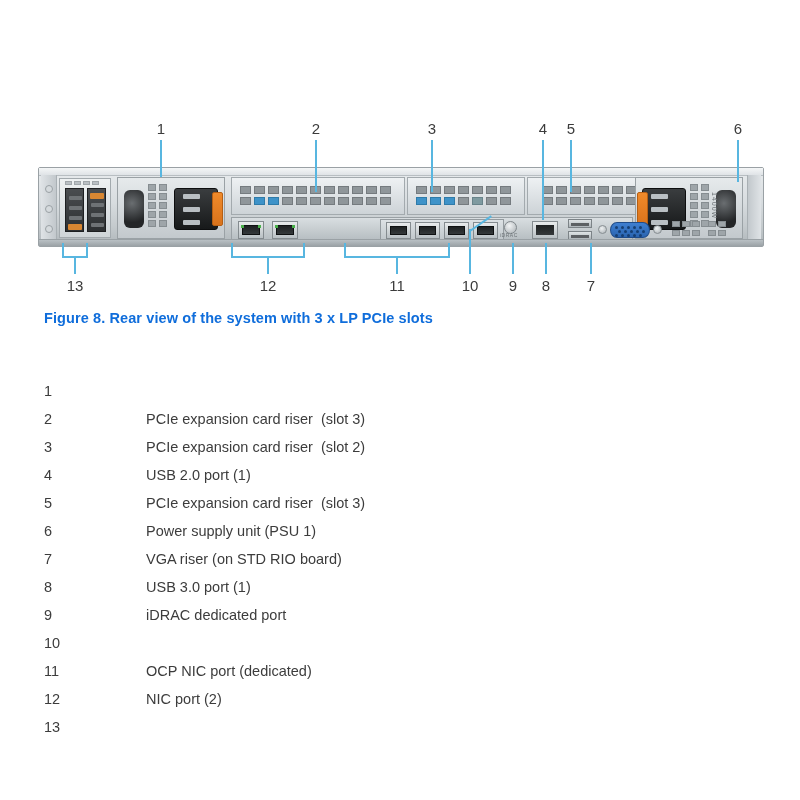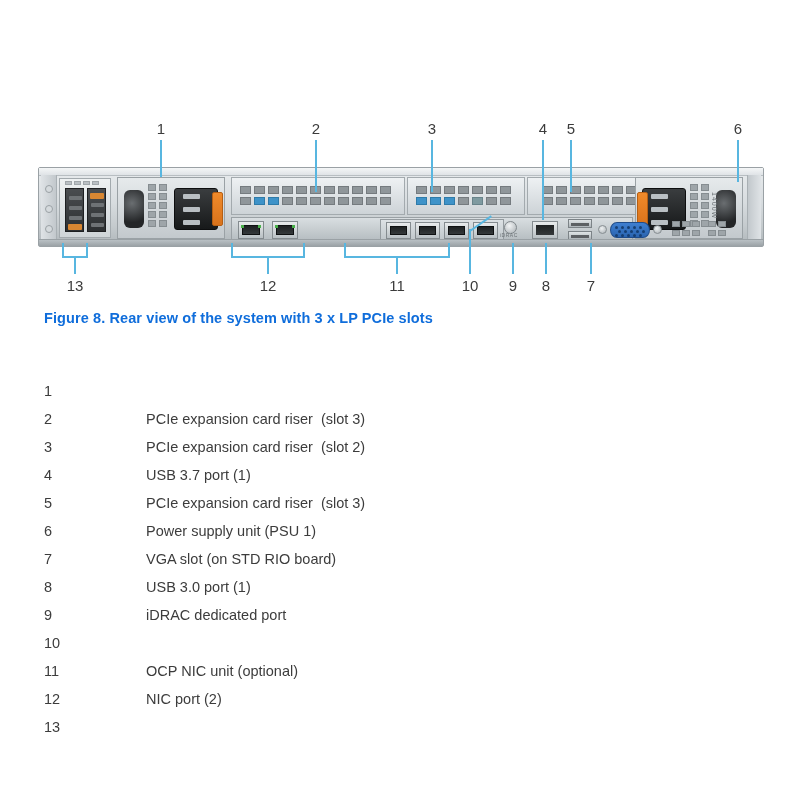--- a/index.html
+++ b/index.html
@@ -606,48 +606,48 @@
     <div class="legend-row">
       <div class="legend-num">2</div>
       <div class="legend-desc">PCIe expansion card riser  (slot 3)</div>
     </div>
     <div class="legend-row">
       <div class="legend-num">3</div>
       <div class="legend-desc">PCIe expansion card riser  (slot 2)</div>
     </div>
     <div class="legend-row">
       <div class="legend-num">4</div>
-      <div class="legend-desc">USB 3.7 port (1)</div>
+      <div class="legend-desc">USB 2.0 port (1)</div>
     </div>
     <div class="legend-row">
       <div class="legend-num">5</div>
       <div class="legend-desc">PCIe expansion card riser  (slot 3)</div>
     </div>
     <div class="legend-row">
       <div class="legend-num">6</div>
       <div class="legend-desc">Power supply unit (PSU 1)</div>
     </div>
     <div class="legend-row">
       <div class="legend-num">7</div>
-      <div class="legend-desc">VGA slot (on STD RIO board)</div>
+      <div class="legend-desc">VGA riser (on STD RIO board)</div>
     </div>
     <div class="legend-row">
       <div class="legend-num">8</div>
       <div class="legend-desc">USB 3.0 port (1)</div>
     </div>
     <div class="legend-row">
       <div class="legend-num">9</div>
       <div class="legend-desc">iDRAC dedicated port</div>
     </div>
     <div class="legend-row">
       <div class="legend-num">10</div>
     </div>
     <div class="legend-row">
       <div class="legend-num">11</div>
-      <div class="legend-desc">OCP NIC unit (optional)</div>
+      <div class="legend-desc">OCP NIC port (dedicated)</div>
     </div>
     <div class="legend-row">
       <div class="legend-num">12</div>
       <div class="legend-desc">NIC port (2)</div>
     </div>
     <div class="legend-row">
       <div class="legend-num">13</div>
     </div>
   </div>
 

